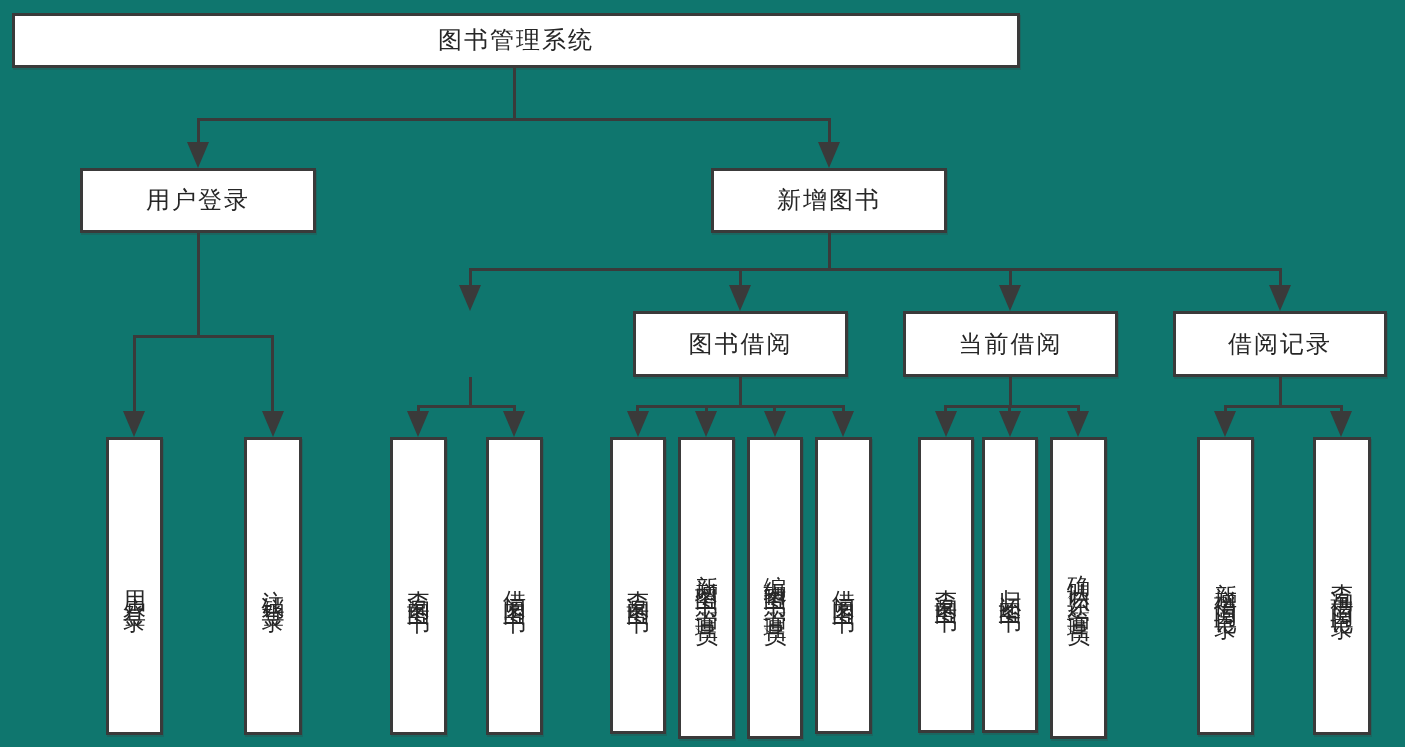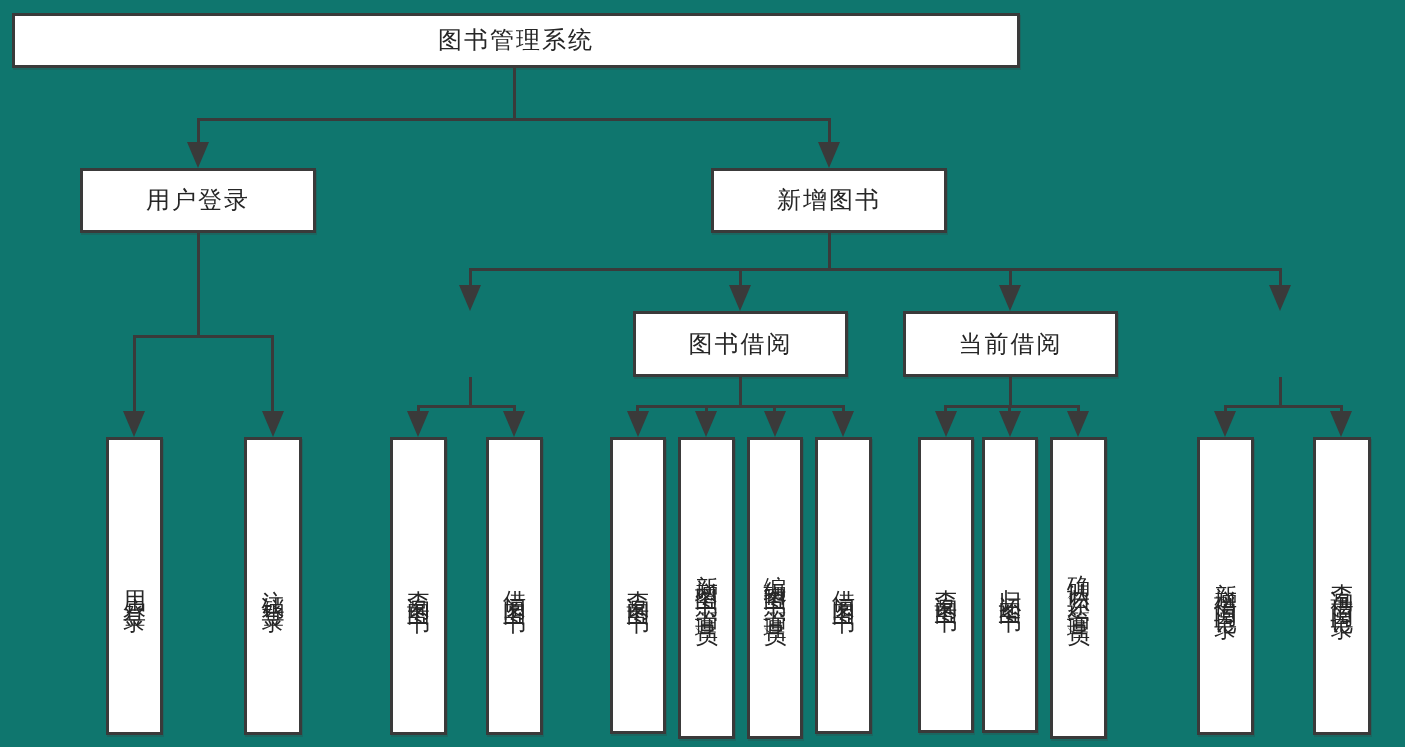--- a/index.html
+++ b/index.html
@@ -107,20 +107,21 @@
 
   <div class="node" style="left:80px;top:168px;width:236px;height:65px;">用户登录</div>
 
   <div class="node" style="left:711px;top:168px;width:236px;height:65px;">新增图书</div>
 
 
   <div class="node" style="left:633px;top:311px;width:215px;height:66px;">图书借阅</div>
 
   <div class="node" style="left:903px;top:311px;width:215px;height:66px;">当前借阅</div>
 
+  <div class="node" style="left:1173px;top:311px;width:214px;height:66px;">借阅记录</div>
 
   <div class="node leaf" style="left:106px;top:437px;width:57px;height:298px;">用户登录</div>
   <div class="node leaf" style="left:244px;top:437px;width:58px;height:298px;">注销登录</div>
 
   <div class="node leaf" style="left:390px;top:437px;width:57px;height:298px;">查询图书</div>
   <div class="node leaf" style="left:486px;top:437px;width:57px;height:298px;">借阅图书</div>
 
   <div class="node leaf" style="left:610px;top:437px;width:56px;height:297px;">查询图书</div>
   <div class="node leaf" style="left:678px;top:437px;width:57px;height:302px;">新增图书（管理员）</div>
   <div class="node leaf" style="left:747px;top:437px;width:56px;height:302px;">编辑图书（管理员）</div>

